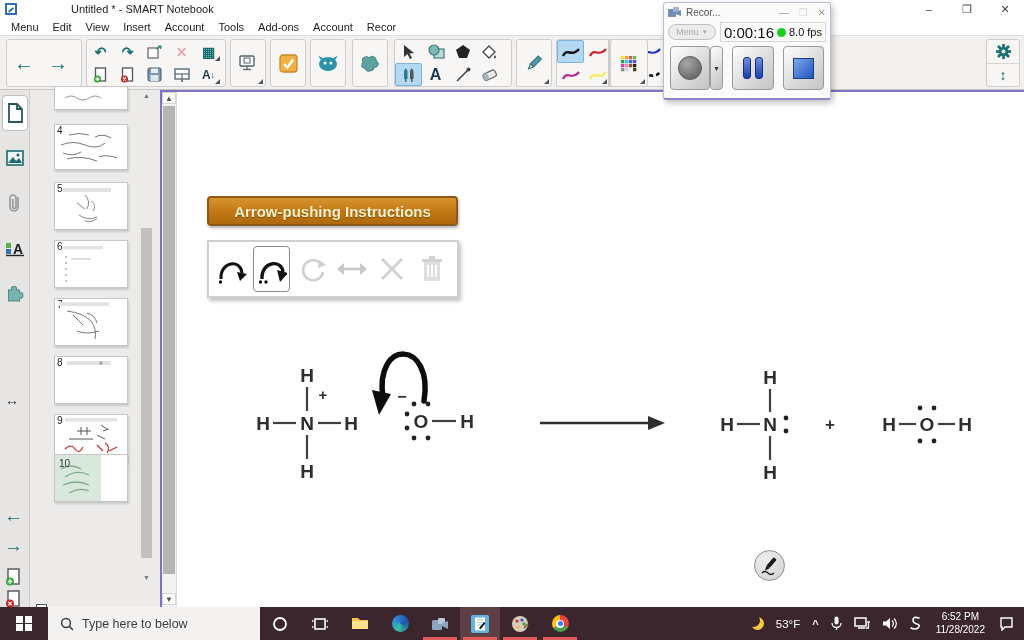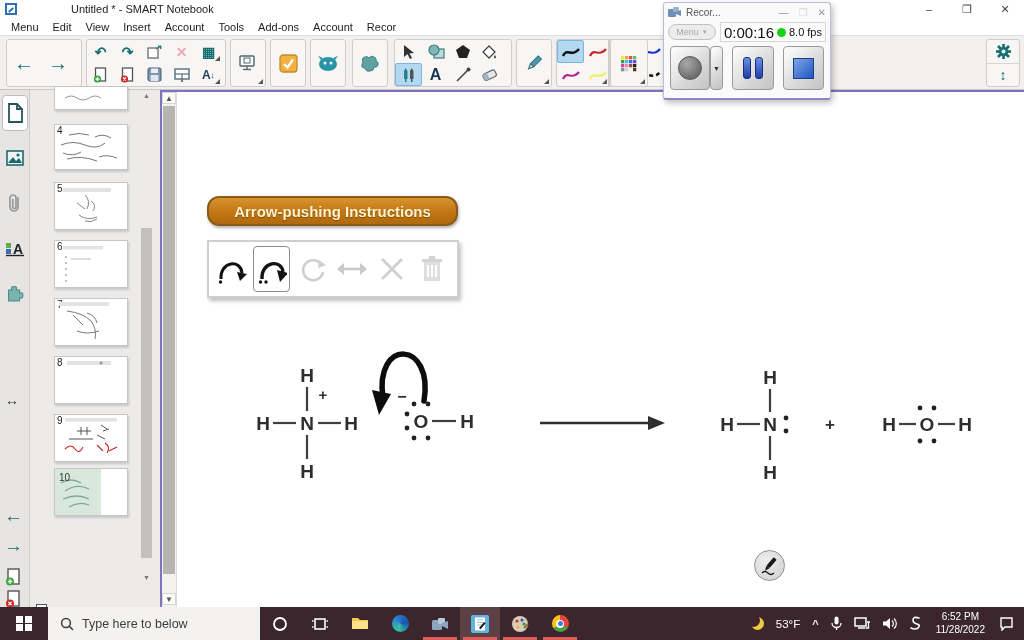--- a/index.html
+++ b/index.html
@@ -71,21 +71,21 @@
   #panel-sb { position:absolute; left:110px; top:2px; width:13px; height:492px; }
   #panel-sb .sb-arrow { position:absolute; left:0; width:13px; font-size:7px; color:#777; text-align:center; }
   #panel-sb-thumb { position:absolute; left:1px; top:136px; width:11px; height:330px; background:#c2c0bf; }
 
   
   #canvas { left:160px; top:90px; width:864px; height:517px; background:#fff; border-left:2px solid #7b74c0; border-top:2px solid #7b74c0; overflow:hidden; }
   #canvas-sb { position:absolute; left:0; top:0; width:15px; height:515px; background:#f3f2f1; border-right:1px solid #dddcda; }
   #canvas-sb .sb-arrow { position:absolute; left:0; width:14px; text-align:center; font-size:8px; color:#555; background:#fbfbfa; border:1px solid #d8d6d4; height:12px; line-height:11px; }
   #canvas-sb-thumb { position:absolute; left:1px; top:14px; width:12px; height:468px; background:#b7b5b3; }
   #prompt { position:absolute; left:43px; top:36px; font-family:"Liberation Serif", serif; font-size:17.5px; color:#141414; }
-  #instr-btn { position:absolute; left:45px; top:104px; width:251px; height:30px; border:2px solid #8a5a17; border-radius:12px; background:linear-gradient(180deg,#d8942f 0%,#c07613 55%,#b06a0e 100%); color:#fdf3cf; font-size:15px; font-weight:bold; display:flex; align-items:center; justify-content:center; text-shadow:0 1px 1px rgba(90,50,0,.6); box-shadow:1px 2px 3px rgba(0,0,0,.3); }
+  #instr-btn { position:absolute; left:45px; top:104px; width:251px; height:30px; border:2px solid #8a5a17; border-radius:4px; background:linear-gradient(180deg,#d8942f 0%,#c07613 55%,#b06a0e 100%); color:#fdf3cf; font-size:15px; font-weight:bold; display:flex; align-items:center; justify-content:center; text-shadow:0 1px 1px rgba(90,50,0,.6); box-shadow:1px 2px 3px rgba(0,0,0,.3); }
   #arrow-palette { position:absolute; left:45px; top:148px; width:252px; height:58px; background:#fff; border:2px solid #cfcfcf; box-shadow:2px 3px 4px rgba(0,0,0,.25); display:flex; align-items:center; padding:0 4px; gap:3px; }
   .pal-cell { width:37px; height:46px; display:flex; align-items:center; justify-content:center; }
   .pal-sel { border:1.5px solid #8b8b8b; border-radius:4px; }
   #pen-badge { position:absolute; left:592px; top:458px; width:31px; height:31px; border-radius:50%; background:radial-gradient(circle at 35% 30%, #eee, #cfcfcf); border:1.5px solid #8f8f8f; display:flex; align-items:center; justify-content:center; }
 
   
   #taskbar { left:0; top:607px; width:1024px; height:33px; background:#3a262c; display:flex; align-items:center; z-index:60; }
   .tb-cell { width:40px; height:33px; display:flex; align-items:center; justify-content:center; position:relative; }
   .tb-open::after { content:""; position:absolute; left:3px; right:3px; bottom:0; height:3px; background:#e05c5c; }
   .tb-active { background:#5d4046; }
@@ -524,21 +524,21 @@
 
   <div class="thumb" style="top:324px; height:48px;">
     <span class="pagenum">9</span>
     <svg class="abs" style="left:2px; top:2px;" width="70" height="44" viewBox="0 0 70 44">
         <rect x="8" y="1" width="52" height="3.5" fill="#e3e3e3"></rect>
         <path d="M20 14 h14 M24 10 v8 M30 10 v8 M44 8 l6 4 M46 14 l6 -2 M40 18 l8 4 M12 22 h24" stroke="#555" stroke-width="1" fill="none"></path>
         <path d="M8 32 q6 -6 10 0 q4 6 8 -2 M40 28 l6 6 M48 26 q6 4 2 10 M52 34 l8 -4" stroke="#cc2222" stroke-width="1.1" fill="none"></path>
       </svg>
   </div>
 
-  <div class="thumb" style="top:378px; height:48px;">
+  <div class="thumb" style="top:364px; height:48px;">
     <span class="pagenum">10</span>
     <svg class="abs" style="left:0px; top:0px;" width="72" height="46" viewBox="0 0 72 46">
         <rect x="0" y="0" width="46" height="46" fill="#d9e8dd"></rect>
         <path d="M6 14 q10 -6 20 0 M10 22 q12 -8 24 -2 M8 30 q14 -6 26 0 M14 38 q10 -6 20 -2" stroke="#7fa98f" stroke-width="1.3" fill="none"></path>
         <text x="4" y="12" font-size="10" fill="#333" font-family="Liberation Sans, sans-serif">10</text>
       </svg>
   </div>
 
 
   <div id="panel-sb">

